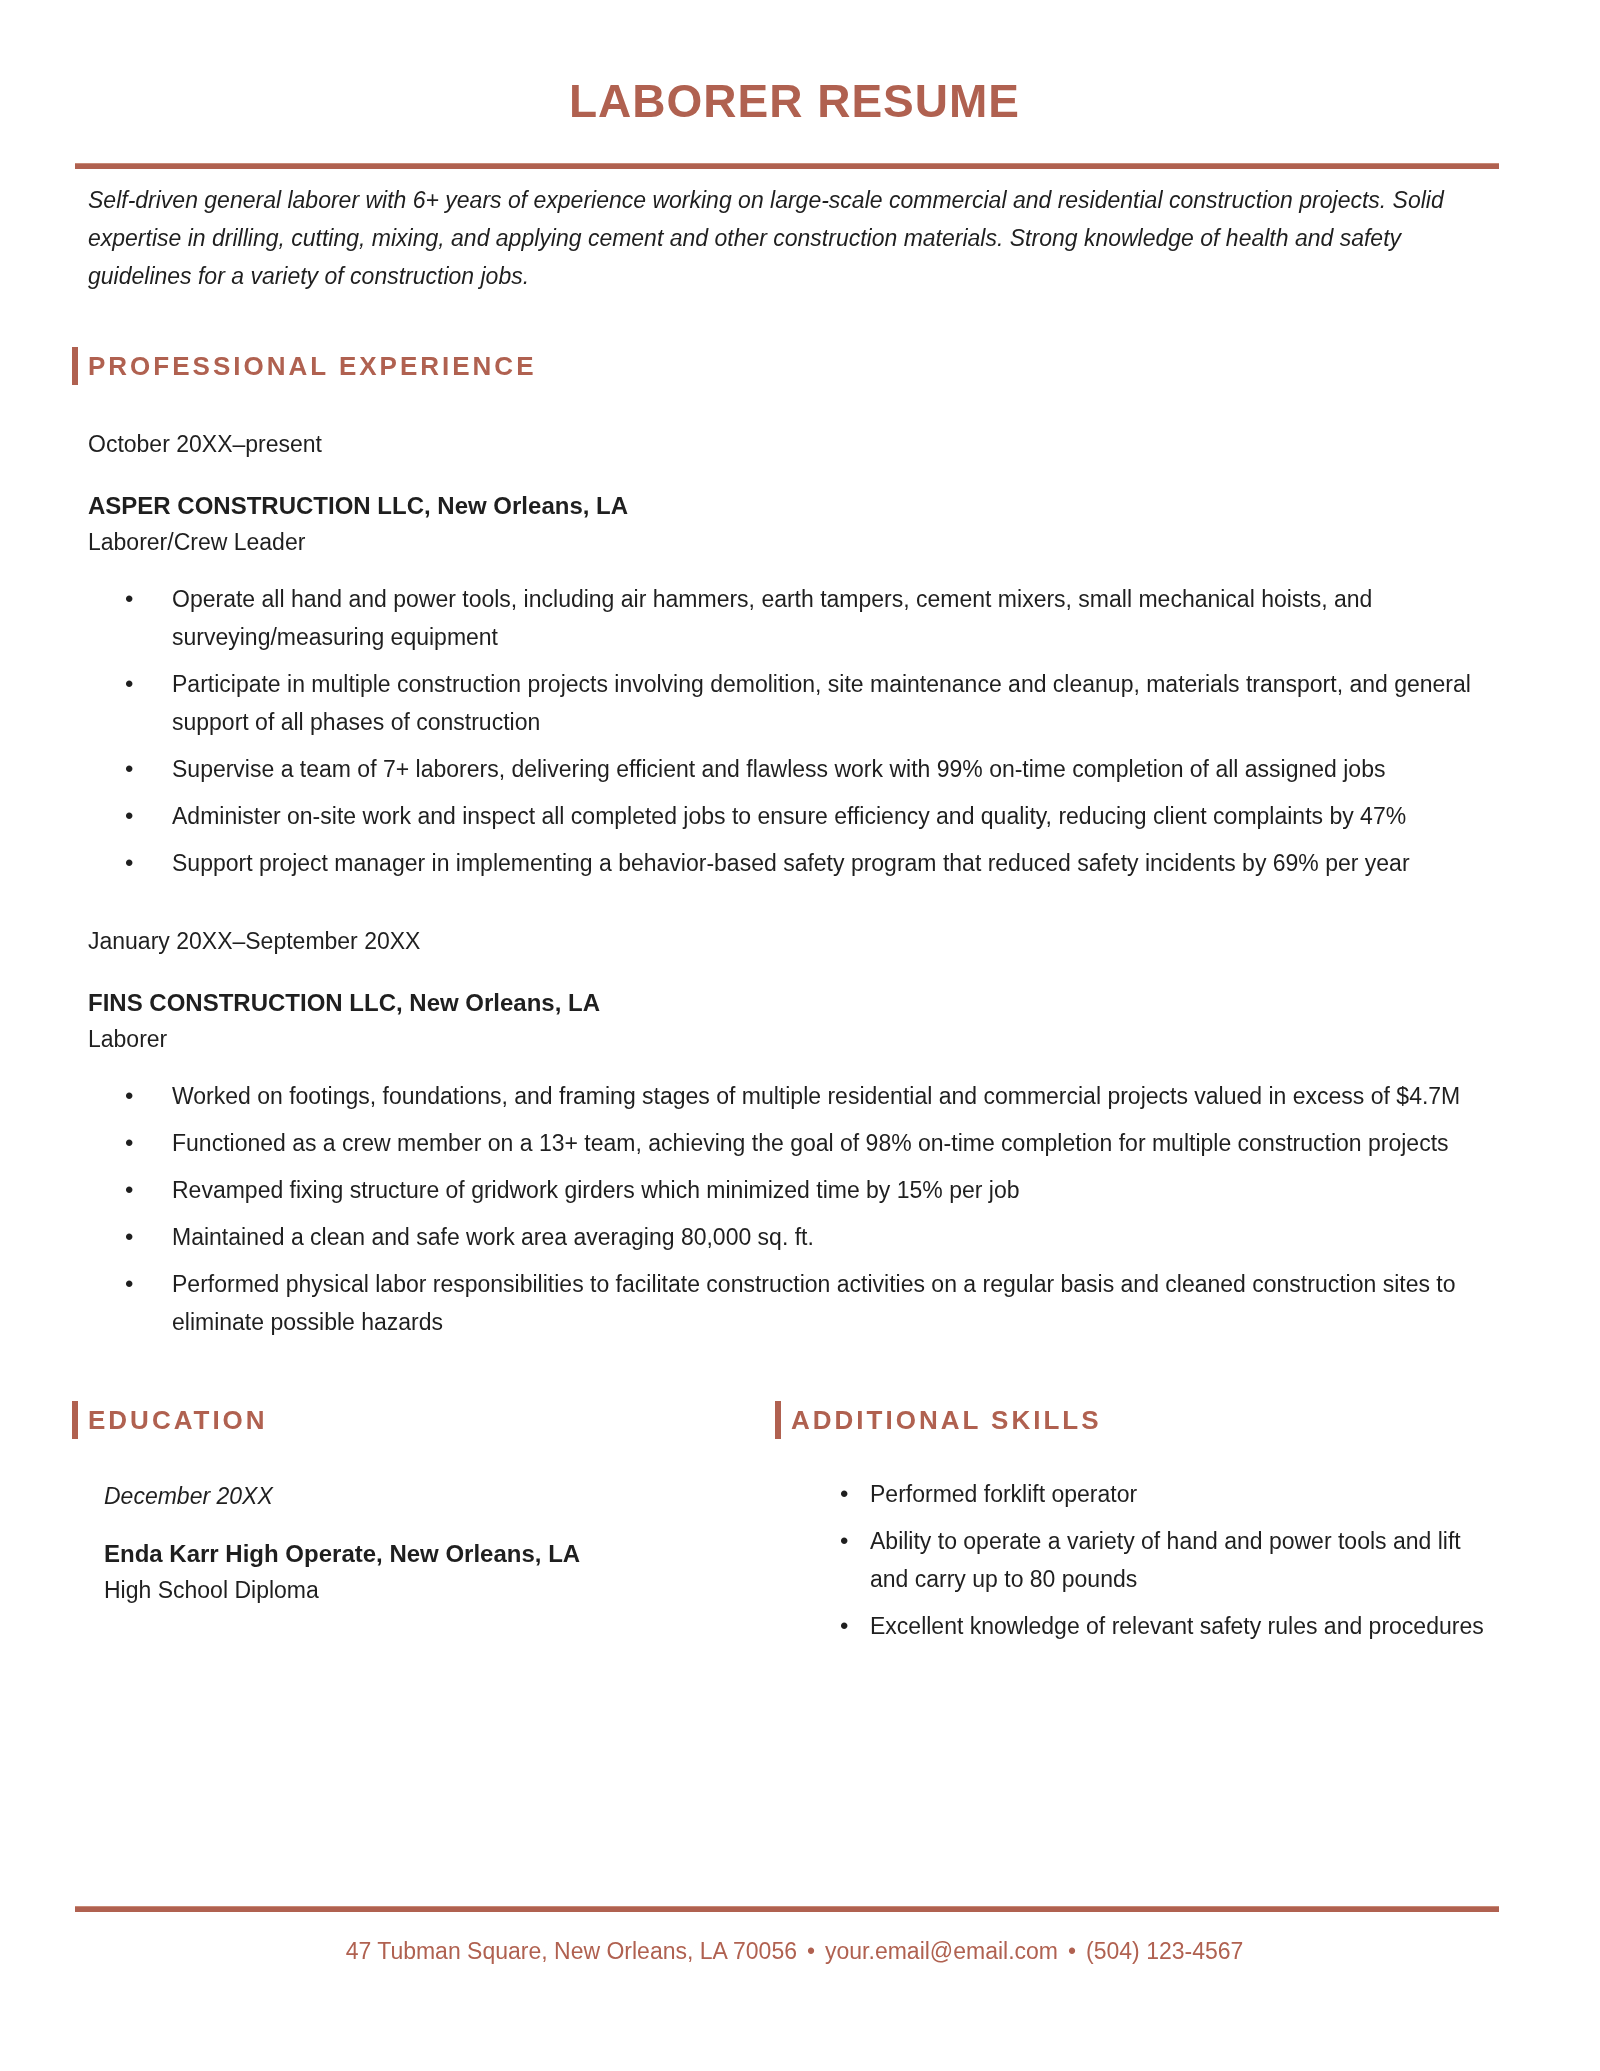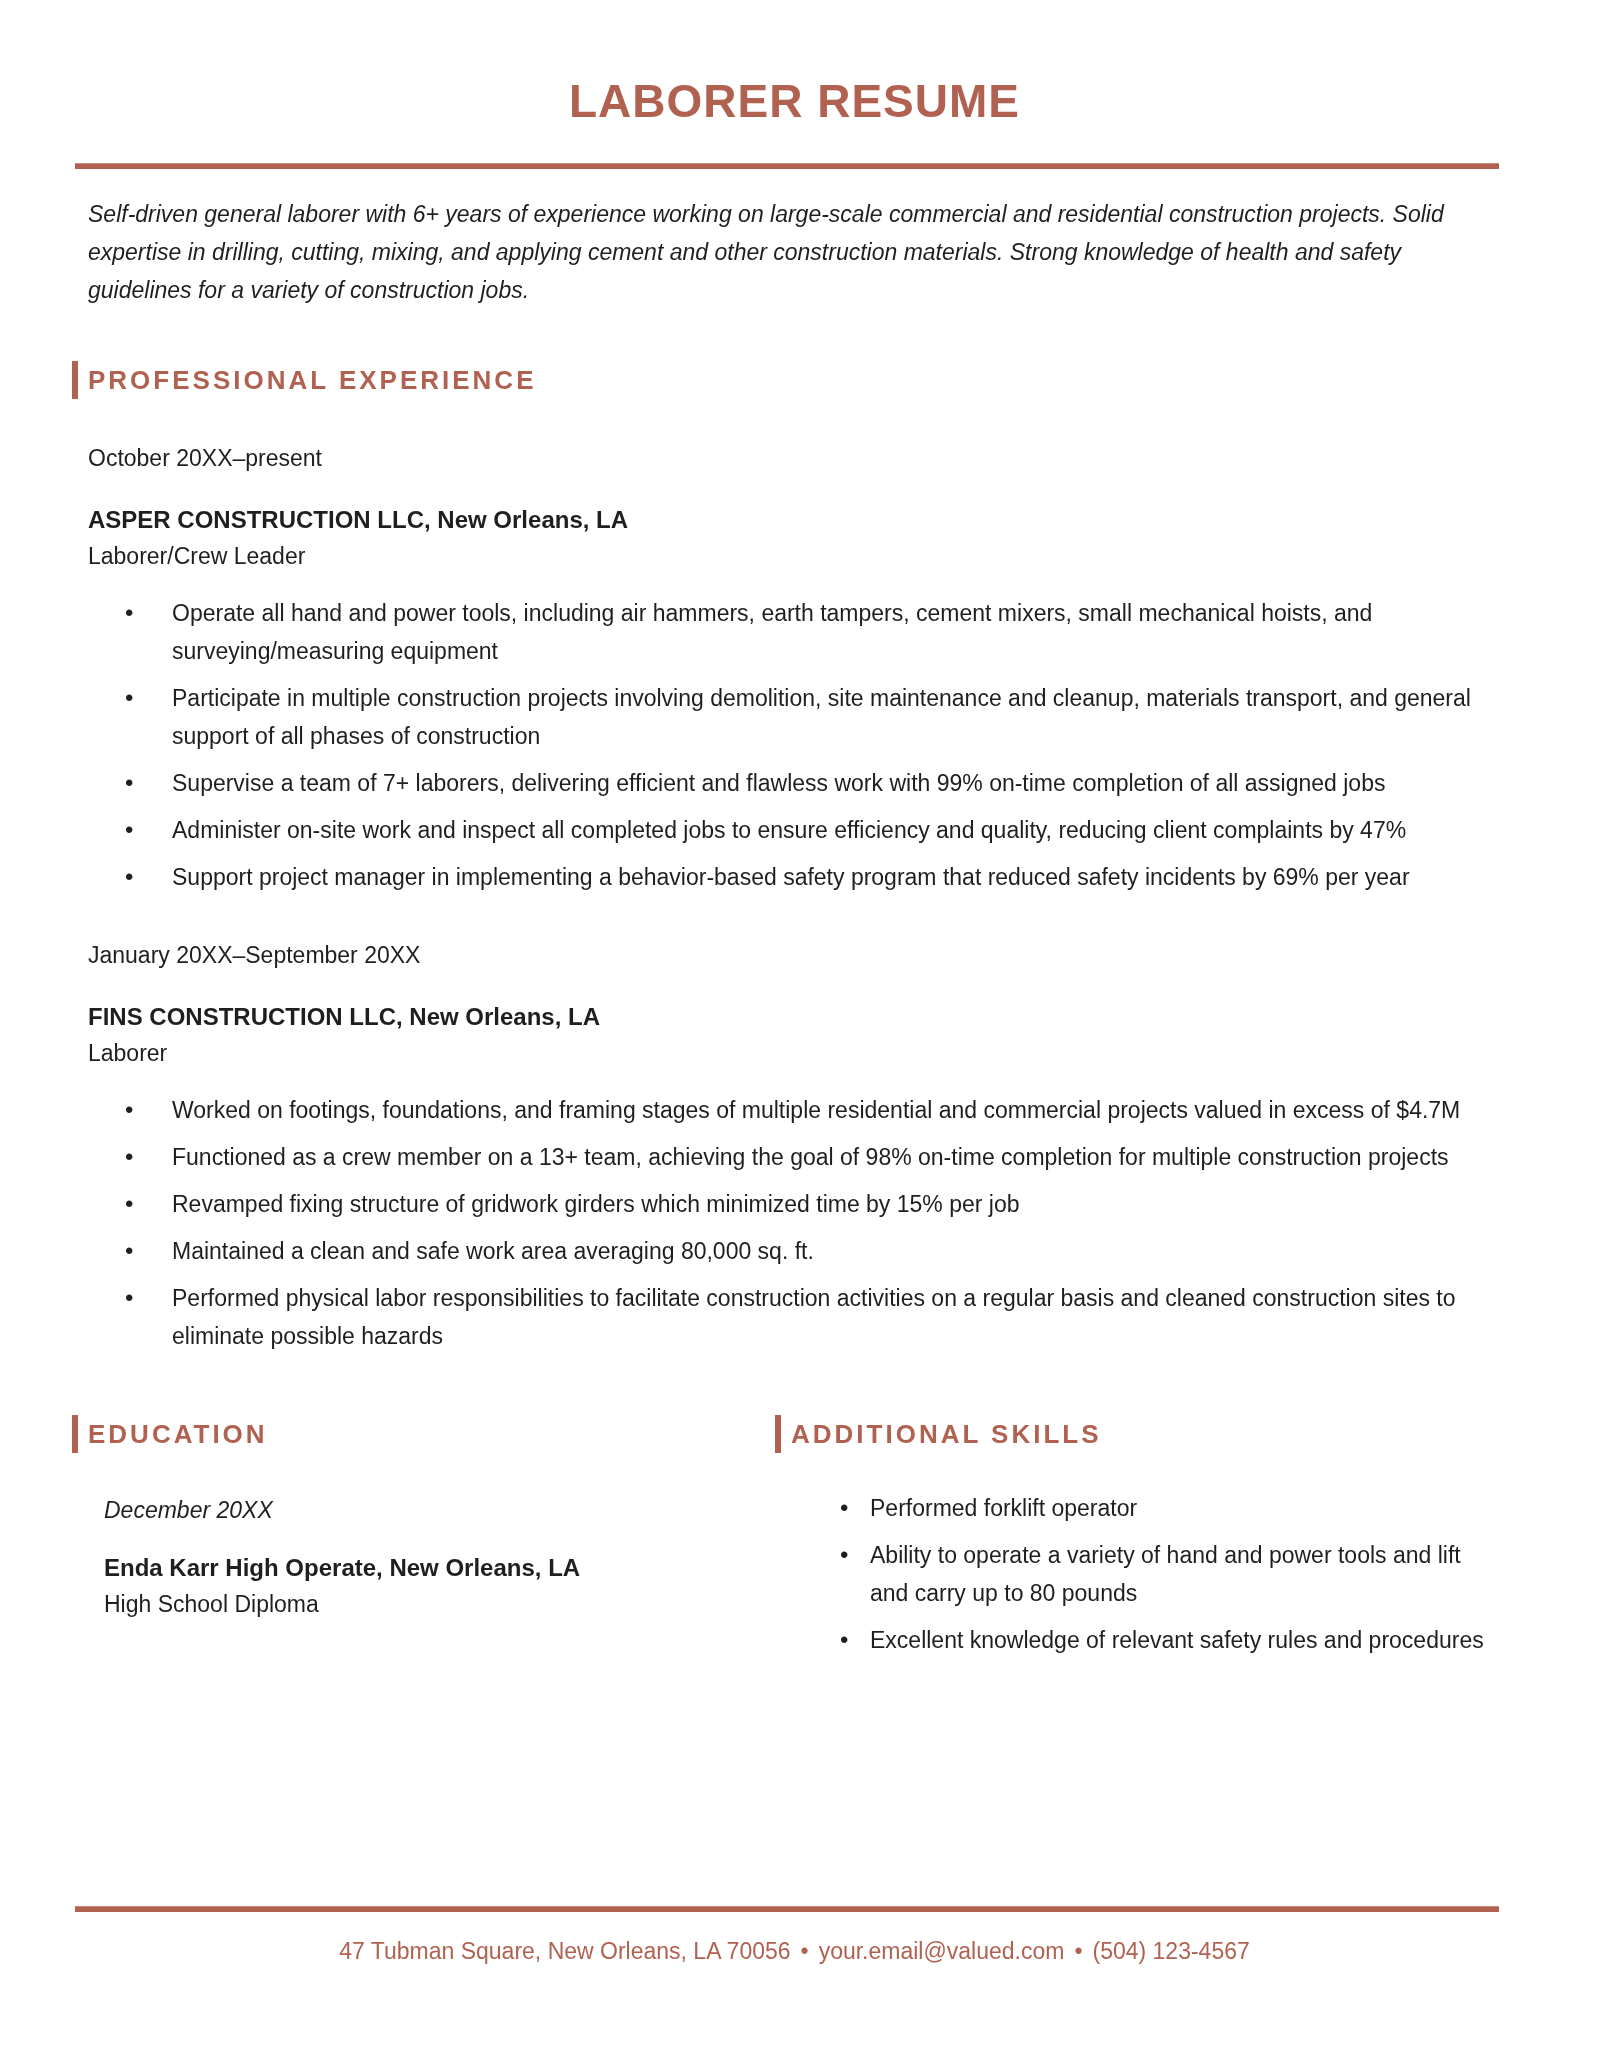--- a/index.html
+++ b/index.html
@@ -28,21 +28,21 @@
   }
   .rule {
     height: 6px;
     background: var(--accent);
     margin: 36px 90px 0 75px;
     border-top: 1px solid #c88a77;
   }
   .content { margin: 0 95px 0 88px; }
 
   .summary {
-    margin-top: 26px;
+    margin-top: 12px;
     font-style: italic;
     font-size: 23px;
     line-height: 38px;
     max-width: 1370px;
   }
 
   .section-heading {
     color: var(--accent);
     font-weight: bold;
     font-size: 26px;
@@ -166,16 +166,16 @@
           <li>Performed forklift operator</li>
           <li>Ability to operate a variety of hand and power tools and lift and carry up to 80 pounds</li>
           <li>Excellent knowledge of relevant safety rules and procedures</li>
         </ul>
       </div>
     </div>
   </div>
 
   <div class="footer-rule"></div>
   <p class="footer-line">
-    <span>47 Tubman Square, New Orleans, LA 70056</span><span class="sep">•</span><span>your.email@valued.com</span><span class="sep">•</span><span>(504) 123-4567</span>
+    <span>47 Tubman Square, New Orleans, LA 70056</span><span class="sep">•</span><span>your.email@email.com</span><span class="sep">•</span><span>(504) 123-4567</span>
   </p>
 
 </div>
 
 </body></html>

